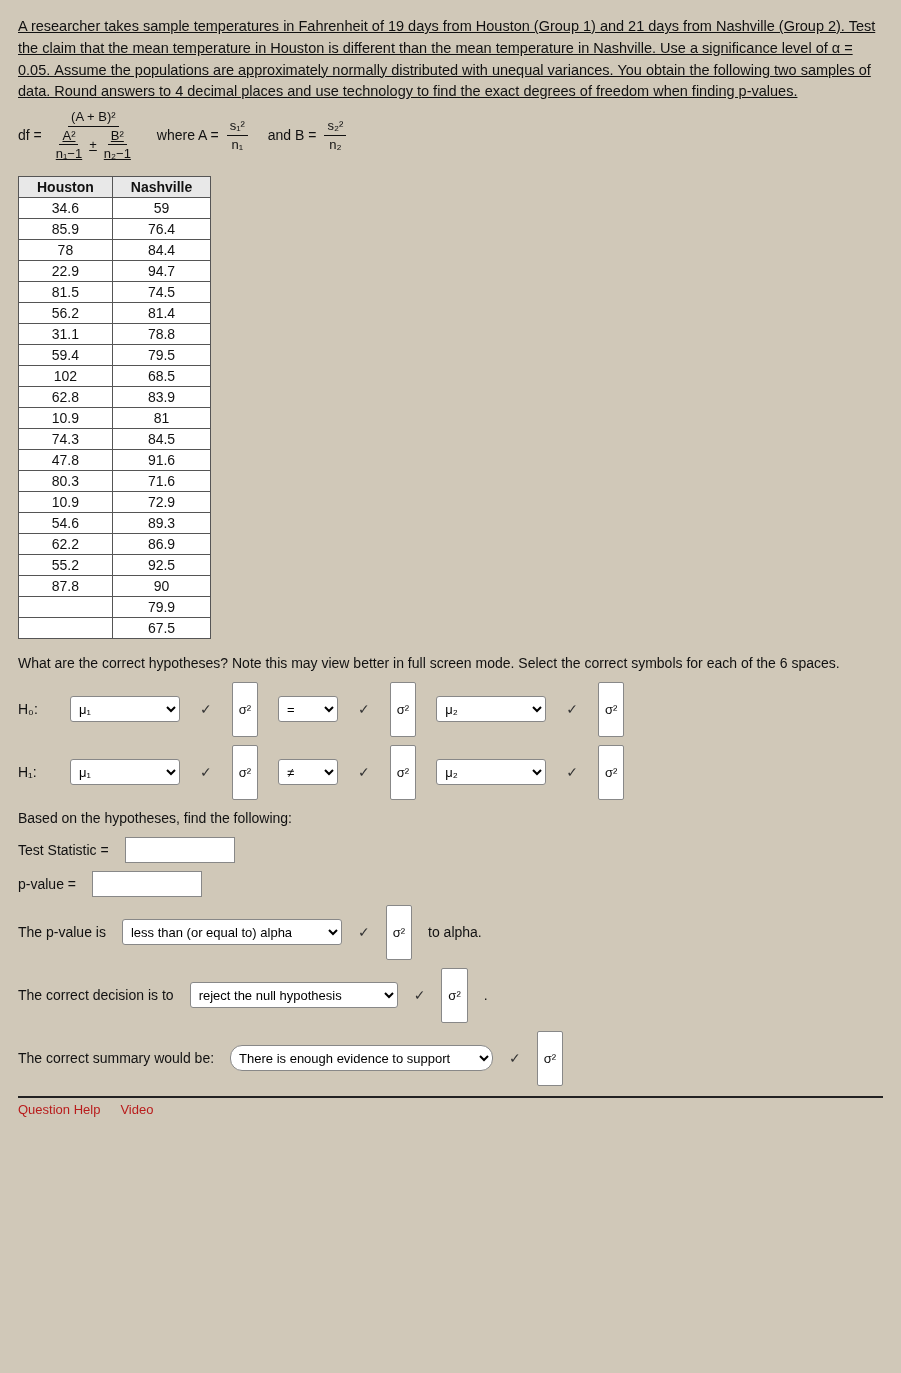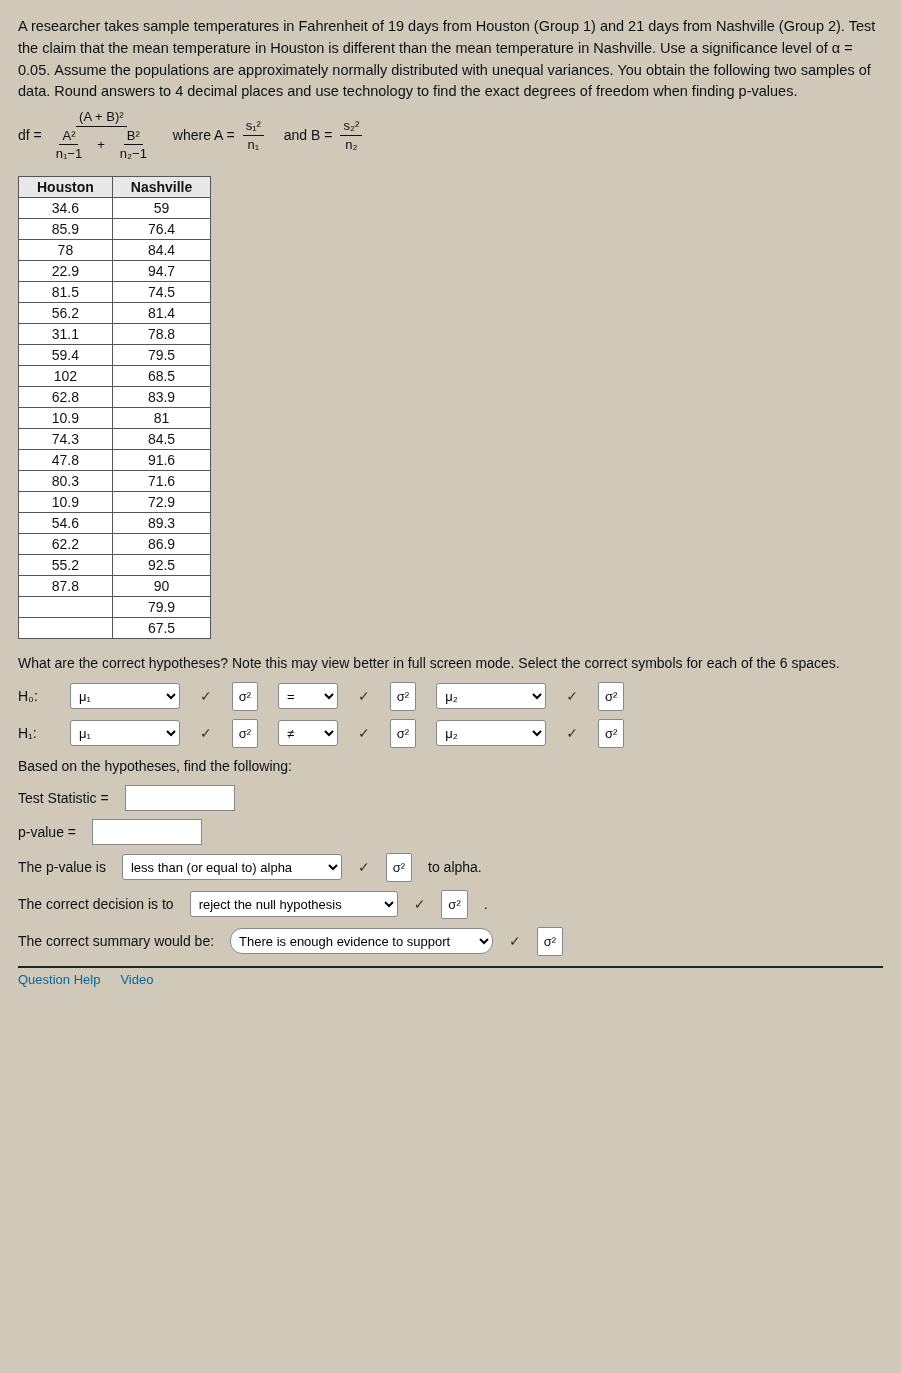--- a/index.html
+++ b/index.html
@@ -9,20 +9,21 @@
       background: #d0c8b8;
       width: 901px;
       min-height: 1373px;
       padding: 16px 18px;
       color: #111;
     }
     .problem-text {
       font-size: 14.5px;
       line-height: 1.5;
       margin-bottom: 2px;
+      text-decoration: underline;
     }
     .formula-line {
       display: flex;
       align-items: center;
       gap: 8px;
       margin: 6px 0 14px 0;
       font-size: 14px;
     }
     .fraction {
       display: inline-flex;
@@ -37,21 +38,22 @@
       padding: 0 3px 1px 3px;
       text-align: center;
     }
     .fraction .denom {
       padding: 1px 3px 0 3px;
       text-align: center;
     }
     .frac-row {
       display: flex;
       align-items: center;
-      gap: 12px;
+      gap: 4px;
+      text-decoration: underline;
     }
     table.data-table {
       border-collapse: collapse;
       margin-bottom: 14px;
     }
     table.data-table th, table.data-table td {
       border: 1px solid #555;
       padding: 2px 18px;
       text-align: center;
       font-size: 14px;
@@ -91,21 +93,21 @@
     select.hyp-select.narrow {
       min-width: 60px;
     }
     .check-icon {
       font-size: 14px;
       color: #333;
     }
     .sigma-box {
       border: 1px solid #888;
       background: #fff;
-      padding: 6px 6px;
+      padding: 19px 6px;
       font-size: 13px;
       border-radius: 2px;
       min-width: 24px;
       text-align: center;
     }
     .input-field {
       border: 1px solid #888;
       background: #fff;
       padding: 2px 6px;
       font-size: 13px;
@@ -122,21 +124,21 @@
     }
     .bottom-bar {
       border-top: 2px solid #222;
       margin-top: 10px;
       padding-top: 4px;
       display: flex;
       gap: 20px;
     }
     .bottom-link {
       font-size: 13px;
-      color: #0369a1;
+      color: #b91c1c;
       text-decoration: none;
     }
   </style>
 </head>
 <body>
 
 <p class="problem-text">A researcher takes sample temperatures in Fahrenheit of 19 days from Houston (Group 1) and 21 days from Nashville (Group 2). Test the claim that the mean temperature in Houston is different than the mean temperature in Nashville. Use a significance level of α = 0.05. Assume the populations are approximately normally distributed with unequal variances. You obtain the following two samples of data. Round answers to 4 decimal places and use technology to find the exact degrees of freedom when finding p-values.</p>
 
 <div class="formula-line">
   <span>df =</span>

